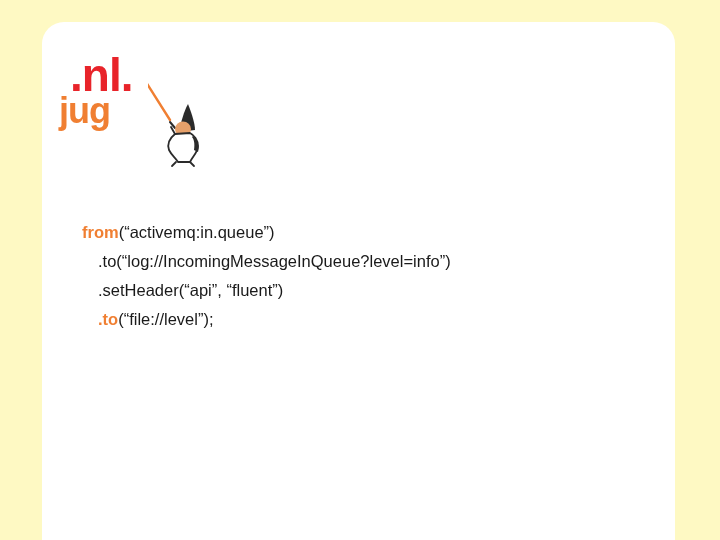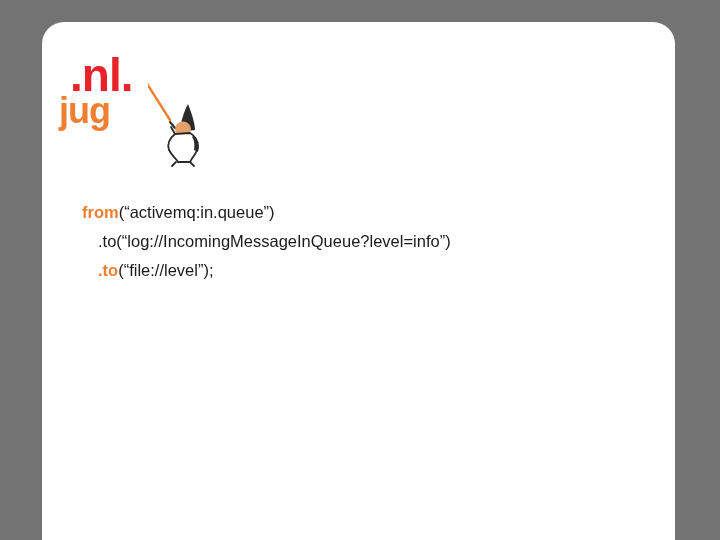--- a/index.html
+++ b/index.html
@@ -84,38 +84,38 @@
     font-size: 26px;
     color: #a6ce2b;
     white-space: nowrap;
     letter-spacing: 0.2px;
   }
 
   
   #code {
     position: absolute;
     left: 40px;
-    top: 176px;
+    top: 196px;
     font-family: "Liberation Sans", sans-serif;
     font-size: 16.5px;
     color: #1a1a1a;
     line-height: 29px;
     white-space: nowrap;
   }
   .code-line { white-space: nowrap; }
   .code-line.indent { padding-left: 16px; }
   .kw {
     color: #f07f32;
     font-weight: bold;
   }
 </style>
 </head>
 <body>
 
-<div id="slide" style="background: #737373;">
+<div id="slide" style="background: #fef9c3;">
 
   <div id="panel" style="background: rgb(255, 255, 255);">
 
     <div id="logo">
       <div id="logo-nl" style="color: rgb(232, 36, 42);">.nl.</div>
       <div id="logo-jug" style="color: rgb(240, 127, 50);">jug</div>
 
       <svg id="mascot" viewBox="0 0 64 90" xmlns="http://www.w3.org/2000/svg">
 
         <line x1="-2" y1="2" x2="22" y2="40" stroke="#f07f32" stroke-width="2.4" stroke-linecap="round"></line>
@@ -133,17 +133,18 @@
         <path d="M45 56 C49 60 52 66 50 72 L46 70 C47 64 46 59 44 57 Z" fill="#2b2b2b"></path>
 
         <path d="M28 82 L24 86 M42 82 L46 86" stroke="#2b2b2b" stroke-width="1.8" stroke-linecap="round"></path>
       </svg>
     </div>
 
 
     <div id="code">
         <div class="code-line"><span class="kw" style="color: rgb(240, 127, 50);">from</span><span class="">(“activemq:in.queue”)</span></div>
         <div class="code-line indent"><span class="">.to(“log://IncomingMessageInQueue?level=info”)</span></div>
+        <div class="code-line indent"><span class="">.setHeader(“api”, “fluent”)</span></div>
         <div class="code-line indent"><span class="kw" style="color: rgb(240, 127, 50);">.to</span><span class="">(“file://level”);</span></div>
       </div>
 
   </div>
 </div>
 
 </body></html>

